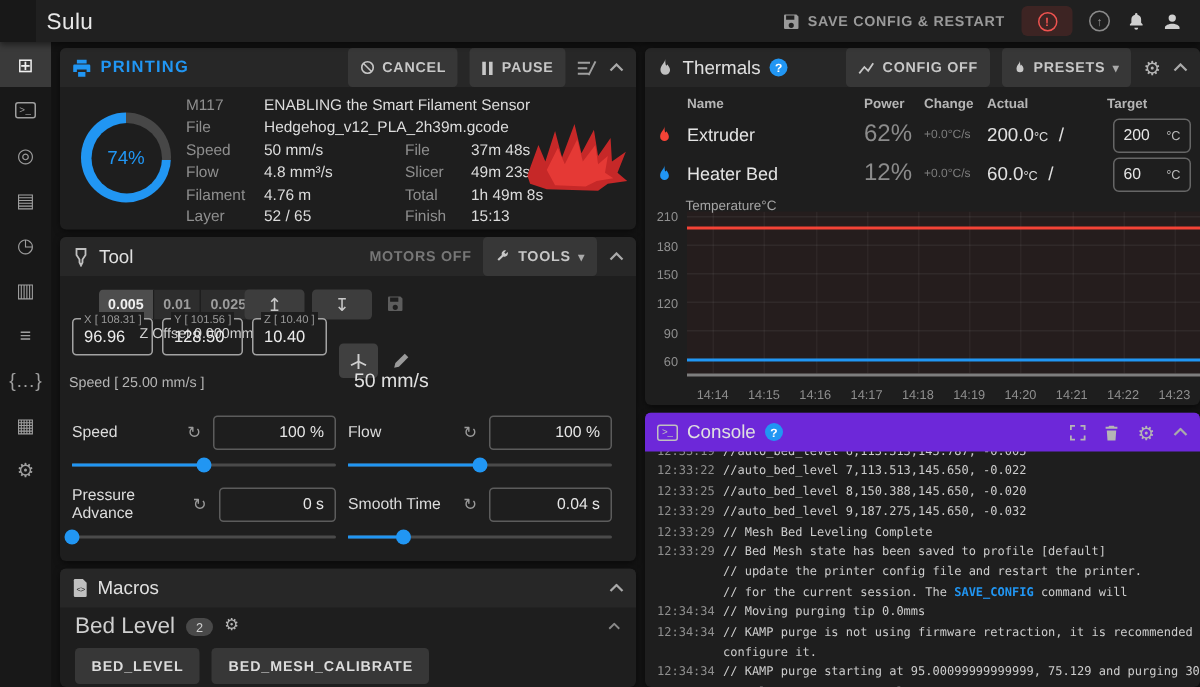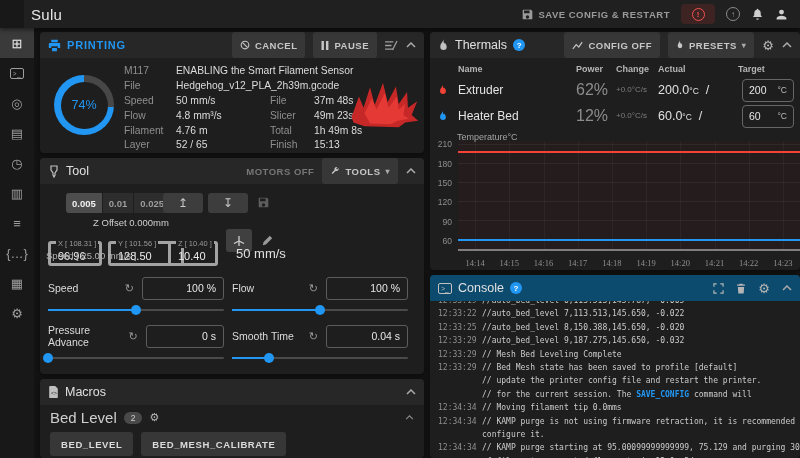--- a/index.html
+++ b/index.html
@@ -64,21 +64,21 @@
 
   
   .tool-body { position:relative; height:190px; font-size:10px; }
   .baby-group { position:absolute; left:26px; top:9px; display:flex; border-radius:3px; overflow:hidden; }
   .baby-btn { height:20px; padding:0 6px; background:#2d2d2d; color:#9d9d9d; font-size:9.5px;
     font-weight:bold; display:flex; align-items:center; border-right:1px solid #1e1e1e; cursor:pointer; }
   .baby-btn.active { background:#4d4d4d; color:#f0f0f0; }
   .step-btn { position:absolute; top:9px; width:40px; height:20px; background:#3d3d3d; border-radius:3px;
     color:#c9c9c9; font-size:12px; display:flex; align-items:center; justify-content:center; cursor:pointer; }
   .zoffset-label { position:absolute; left:26px; top:33px; width:130px; text-align:center; color:#cfcfcf; font-size:9.5px; }
-  .pos-field { position:absolute; top:57px; height:25px; border:3px solid #a3a3a3; border-radius:3px; }
+  .pos-field { position:absolute; top:28px; height:25px; border:1px solid #a3a3a3; border-radius:3px; }
   .pos-field .flabel { position:absolute; top:-5px; left:5px; background:#1e1e1e; padding:0 2px;
     font-size:7.5px; color:#9a9a9a; white-space:nowrap; }
   .pos-field .fval { font-size:11px; color:#ececec; padding:6px 0 0 7px; }
   .mini-btn { position:absolute; top:45px; width:26px; height:23px; border-radius:3px;
     display:flex; align-items:center; justify-content:center; cursor:pointer; }
   .speed-caption { position:absolute; left:6px; top:66px; font-size:9.5px; color:#b5b5b5; }
   .move-speed { position:absolute; left:196px; top:62px; font-size:13px; color:#e0e0e0; }
   .slider-block { position:absolute; width:176px; }
   .slider-head { display:flex; align-items:center; height:24px; }
   .slider-label { font-size:10.5px; color:#dcdcdc; }
@@ -116,21 +116,21 @@
 
   .chart-wrap { position:relative; height:140px; margin-top:3px; }
   .chart-title { position:absolute; left:27px; top:0; font-size:9px; color:#a5a5a5; z-index:2; }
   .plot { position:absolute; left:28px; right:0; top:9px; bottom:21px; background:#251d1d;
     border-bottom:2px solid #7e7e7e; overflow:hidden; }
   .hline { position:absolute; left:0; right:0; height:1px; background:rgba(255,255,255,.055); }
   .vline { position:absolute; top:0; bottom:0; width:1px; background:rgba(255,255,255,.045); }
   .series-line { position:absolute; left:0; right:0; height:2px; }
   .ylabels { position:absolute; left:0; width:24px; top:9px; bottom:21px; }
   .ylabels span { position:absolute; right:2px; transform:translateY(-50%); font-size:8.5px; color:#8f8f8f; }
-  .xlabels { position:absolute; left:28px; right:0; bottom:2px; height:12px;font-family:Liberation Serif, serif; }
+  .xlabels { position:absolute; left:28px; right:0; bottom:2px; height:12px; }
   .xlabels span { position:absolute; transform:translateX(-50%); font-size:8.5px; color:#8f8f8f; }
 
   
   .console-body { position:relative; z-index:1; margin-top:-7px; height:164px; overflow:hidden;
     padding:0 0 0 8px; font-family:"DejaVu Sans Mono", monospace; font-size:8px; line-height:13.4px; }
   .c-row { display:flex; }
   .c-time { width:44px; flex:0 0 44px; color:#8f8f8f; }
   .c-msg { color:#cccccc; white-space:nowrap; overflow:hidden; }
   .c-msg .hl { color:#2196f3; font-weight:bold; }
 
@@ -325,21 +325,21 @@
             <svg width="11" height="11" viewBox="0 0 16 16">
                 <path fill="#5d5d5d" d="M13 1H2a1 1 0 00-1 1v12a1 1 0 001 1h12a1 1 0 001-1V3l-2-2zm-5 13a2.5 2.5 0 110-5 2.5 2.5 0 010 5zM11 6H3V2h8v4z"></path>
               </svg>
           </span>
           <div class="zoffset-label">Z Offset 0.000mm</div>
 
           <div class="pos-field" style="left:8px; width:54px;">
             <span class="flabel">X [ 108.31 ]</span>
             <div class="fval">96.96</div>
           </div>
-          <div class="pos-field" style="left:68px; width:76px;">
+          <div class="pos-field" style="left:68px; width:54px;">
             <span class="flabel">Y [ 101.56 ]</span>
             <div class="fval">128.50</div>
           </div>
           <div class="pos-field" style="left:128px; width:50px;">
             <span class="flabel">Z [ 10.40 ]</span>
             <div class="fval">10.40</div>
           </div>
           <div class="mini-btn" style="left:186px; background:#404040;">
             <span>
               <svg width="12" height="12" viewBox="0 0 12 12">
@@ -563,21 +563,21 @@
               <span style="left: 55%;">14:19</span>
               <span style="left: 65%;">14:20</span>
               <span style="left: 75%;">14:21</span>
               <span style="left: 85%;">14:22</span>
               <span style="left: 95%;">14:23</span>
             </div>
         </div>
       </section>
 
       <section class="panel" style="flex:1;">
-        <div class="panel-header" style="background:#0c4a6e;">
+        <div class="panel-header" style="background:#6d28d9;">
           <span class="boxed" style="border:1px solid #c0c0c0; border-radius:2px; color:#c0c0c0; font-size:6.5px; width:14px; height:11px; display:flex; align-items:center; justify-content:center;">&gt;_</span>
           <span class="panel-title">Console</span>
           <span class="help-badge">?</span>
           <div class="hdr-right" style="gap:12px;">
             <span>
               <svg width="11" height="11" viewBox="0 0 12 12">
                   <g stroke="#b5b5b5" stroke-width="1.3" fill="none">
                     <path d="M1 4V1h3M8 1h3v3M11 8v3H8M4 11H1V8"></path>
                   </g>
                 </svg>
@@ -623,21 +623,21 @@
             <div class="c-row">
               <span class="c-time"></span>
               <span class="c-msg">// update the printer config file and restart the printer.</span>
             </div>
             <div class="c-row">
               <span class="c-time"></span>
               <span class="c-msg">// for the current session. The <span class="hl">SAVE_CONFIG</span> command will</span>
             </div>
             <div class="c-row">
               <span class="c-time">12:34:34</span>
-              <span class="c-msg">// Moving filament tip 0.0mms</span>
+              <span class="c-msg">// Moving purging tip 0.0mms</span>
             </div>
             <div class="c-row">
               <span class="c-time">12:34:34</span>
               <span class="c-msg">// KAMP purge is not using firmware retraction, it is recommended to</span>
             </div>
             <div class="c-row">
               <span class="c-time"></span>
               <span class="c-msg">configure it.</span>
             </div>
             <div class="c-row">

